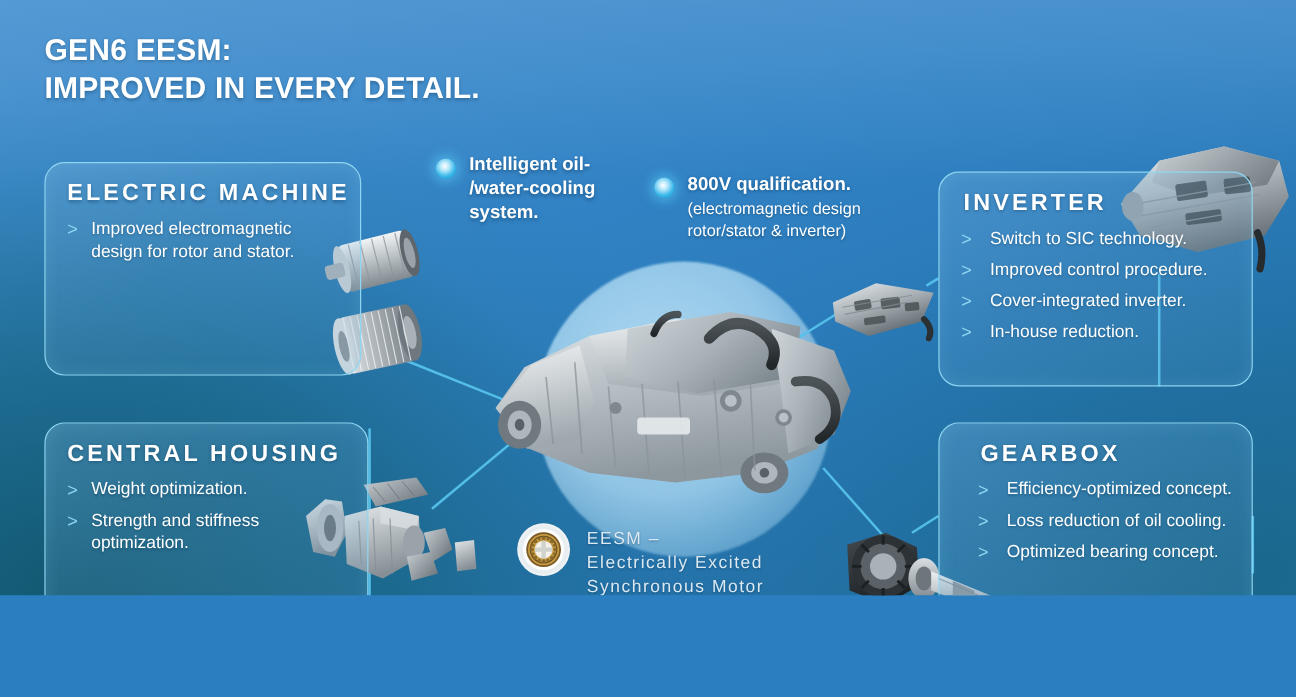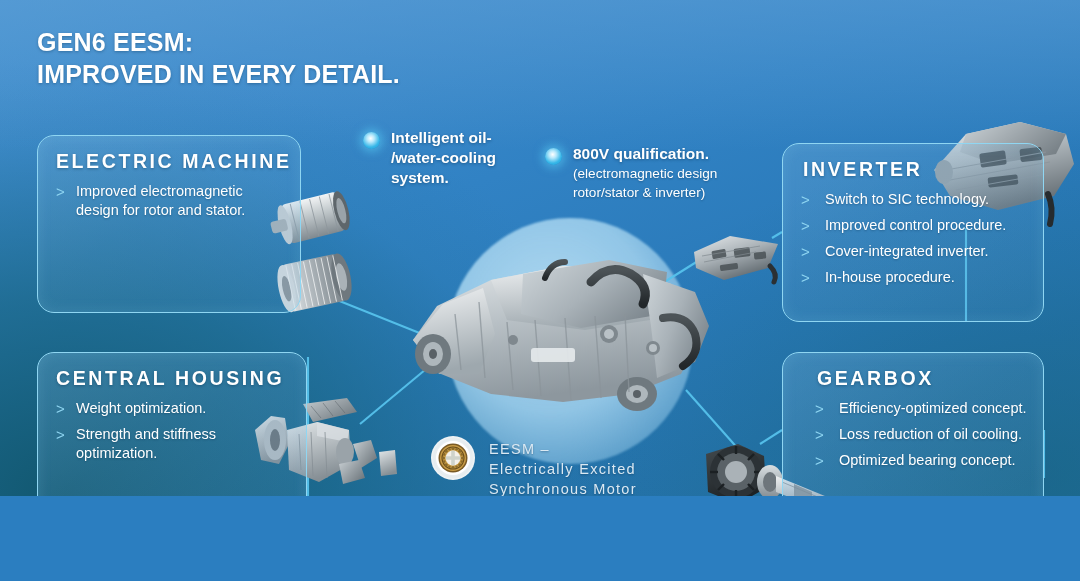--- a/index.html
+++ b/index.html
@@ -485,21 +485,21 @@
       <li>
         <span class="chev">&gt;</span>
         <span class="btext">Improved control procedure.</span>
       </li>
       <li>
         <span class="chev">&gt;</span>
         <span class="btext">Cover-integrated inverter.</span>
       </li>
       <li>
         <span class="chev">&gt;</span>
-        <span class="btext">In-house procedure.</span>
+        <span class="btext">In-house reduction.</span>
       </li>
     </ul>
   </div>
 
   <div class="panel" id="panel-gearbox">
     <h2>GEARBOX</h2>
     <ul class="bullets">
       <li>
         <span class="chev">&gt;</span>
         <span class="btext">Efficiency-optimized concept.</span>

